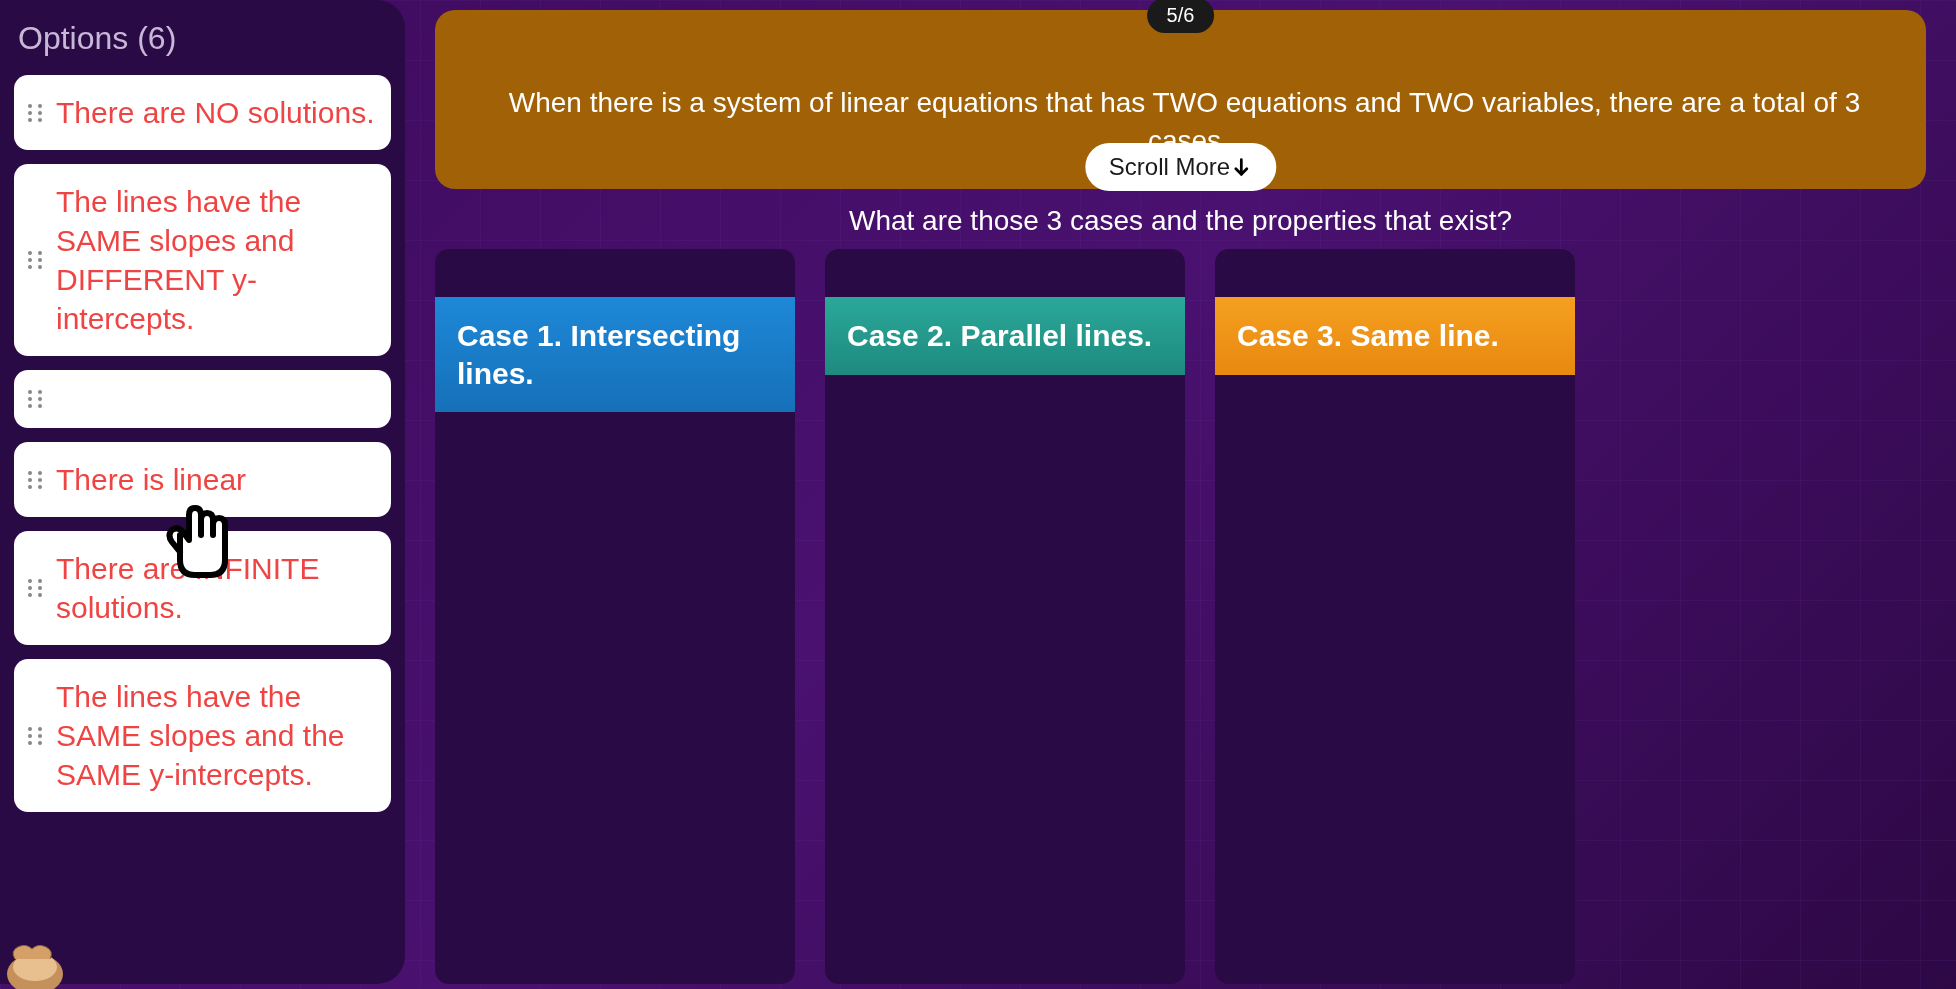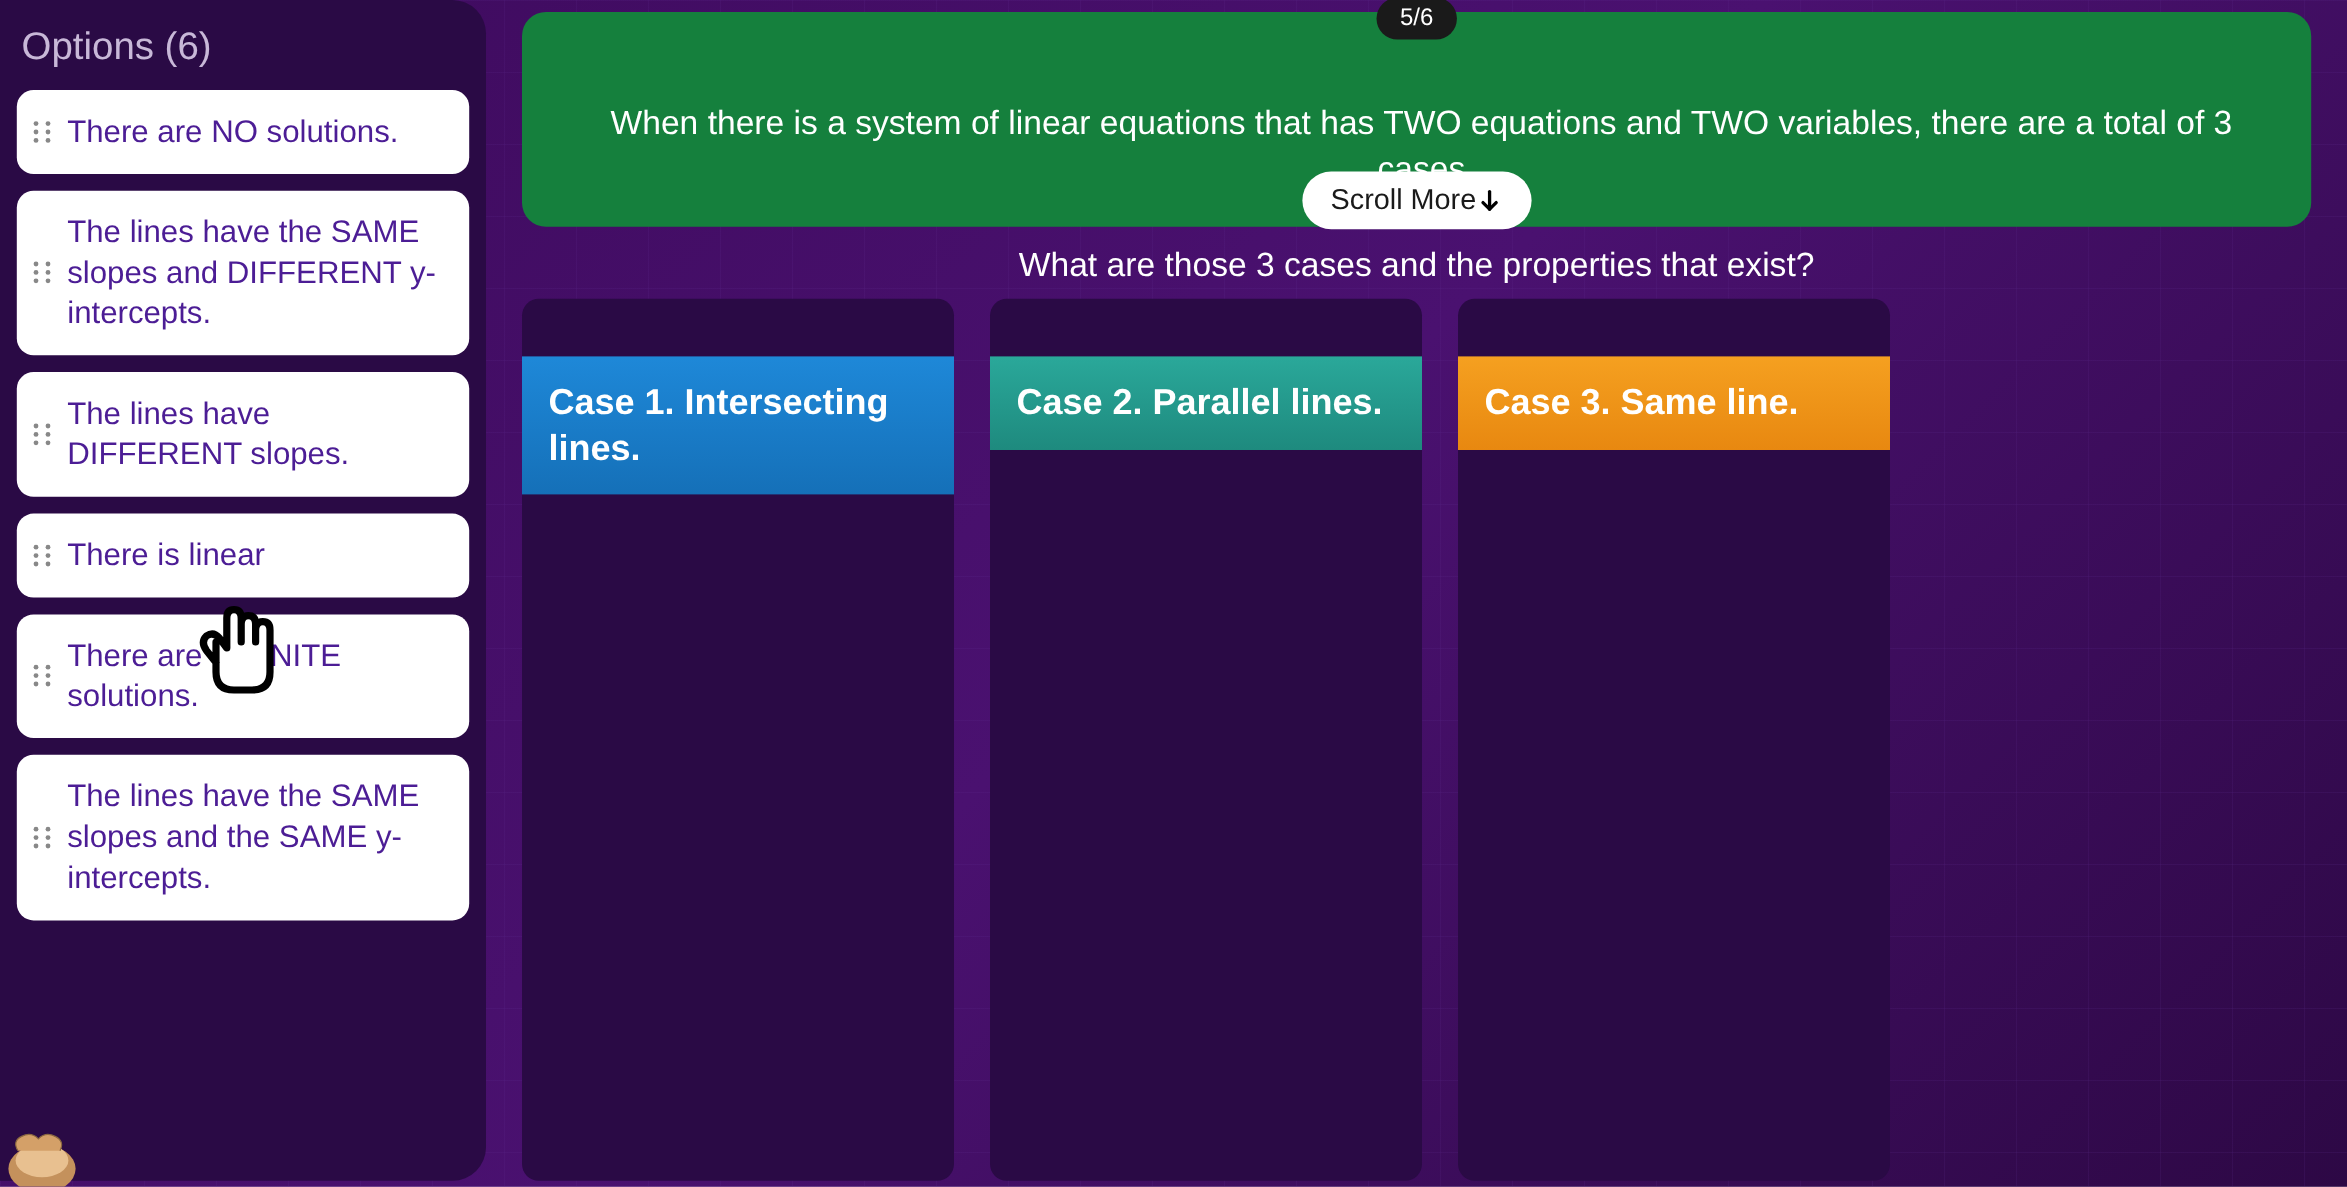--- a/index.html
+++ b/index.html
@@ -62,32 +62,32 @@
       gap: 3px;
       padding: 2px;
     }
     .drag-handle span {
       width: 4px;
       height: 4px;
       background: #888;
       border-radius: 50%;
     }
     .option-text {
-      color: #4c1d95;
-      font-size: 26px;
+      color: #ef4444;
+      font-size: 30px;
       font-weight: 500;
       line-height: 1.3;
     }
     .main {
       flex: 1;
       padding: 10px 30px 0 30px;
       position: relative;
     }
     .prompt-box {
-      background: #15803d;
+      background: #a16207;
       border-radius: 20px;
       padding: 24px 40px 30px 48px;
       position: relative;
       margin-bottom: 8px;
     }
     .progress-badge {
       position: absolute;
       top: -12px;
       left: 50%;
       transform: translateX(-50%);
@@ -215,21 +215,20 @@
 
     <div class="option-card">
       <div class="drag-handle">
           <span></span>
           <span></span>
           <span></span>
           <span></span>
           <span></span>
           <span></span>
         </div>
-      <div class="option-text">The lines have DIFFERENT slopes.</div>
     </div>
 
     <div class="option-card">
       <div class="drag-handle">
           <span></span>
           <span></span>
           <span></span>
           <span></span>
           <span></span>
           <span></span>

